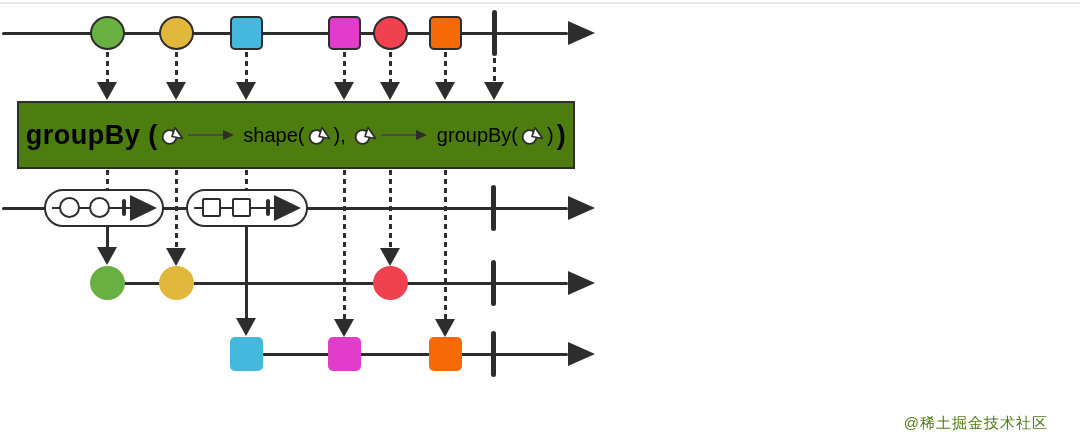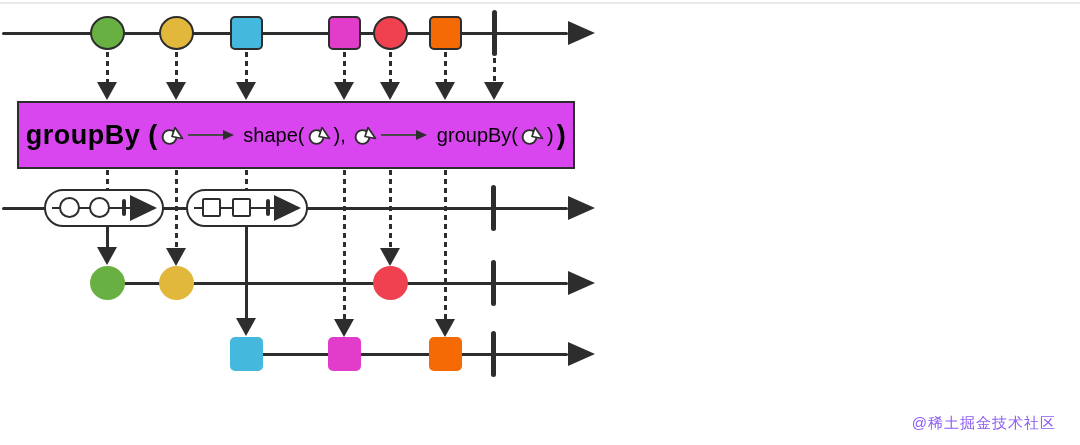--- a/index.html
+++ b/index.html
@@ -7,26 +7,26 @@
   #stage{position:relative;width:1080px;height:445px;background:#fff;overflow:hidden;}
   #stage *{box-sizing:border-box;}
   .abs{position:absolute;}
   .hline{height:3px;border-radius:1.5px;}
   .vbar{width:5px;border-radius:2.5px;}
   .marble{border-radius:50%;}
   .marble.square{border-radius:5px;}
   .arrow-right{width:0;height:0;border-top:12px solid transparent;border-bottom:12px solid transparent;}
   .arrow-down{width:0;height:0;border-left:10px solid transparent;border-right:10px solid transparent;}
   .pill{background:#fff;border-radius:19px;}
-  .opbox{display:flex;align-items:center;justify-content:center;background:#d946ef;}
+  .opbox{display:flex;align-items:center;justify-content:center;background:#4d7c0f;}
   .opbox span{white-space:pre;line-height:1;}
   .op-bold{font-weight:bold;font-size:27px;letter-spacing:.5px;}
   .op-reg{font-size:20px;}
   .seg{display:flex;align-items:center;}
-  #watermark{position:absolute;right:24px;bottom:12px;font-size:15px;color:#8b5cf6;letter-spacing:1px;}
+  #watermark{position:absolute;right:32px;bottom:12px;font-size:15px;color:#4d7c0f;letter-spacing:1px;}
   #topline{position:absolute;left:0;top:2px;width:100%;height:2px;background:#e9e9e9;}
 </style>
 </head>
 <body>
 
 <div id="stage">
   <div id="topline"></div>
   <div id="diagram" class="abs" style="left:0;top:0;width:1080px;height:445px;">
       <div class="abs" style="left: 105.5px; top: 52px; width: 3px; height: 32px; background: repeating-linear-gradient(rgb(45, 45, 45) 0px, rgb(45, 45, 45) 5px, transparent 5px, transparent 9px);"></div>
       <div class="abs arrow-down" style="left: 97px; top: 82px; border-top: 18px solid rgb(45, 45, 45);"></div>

